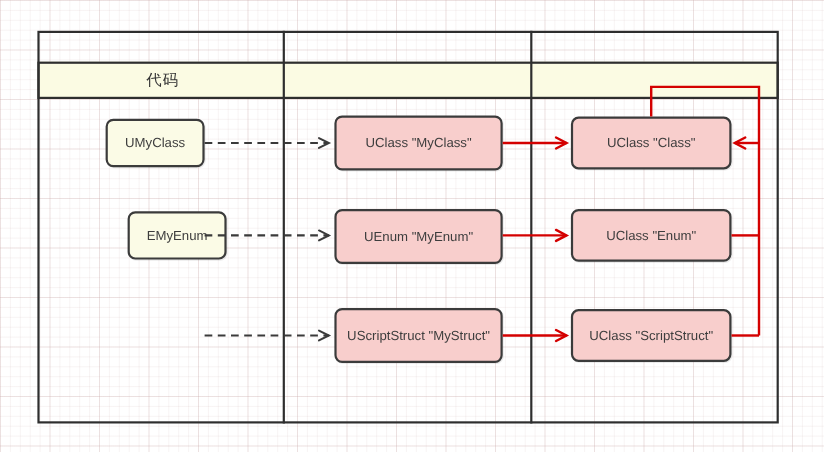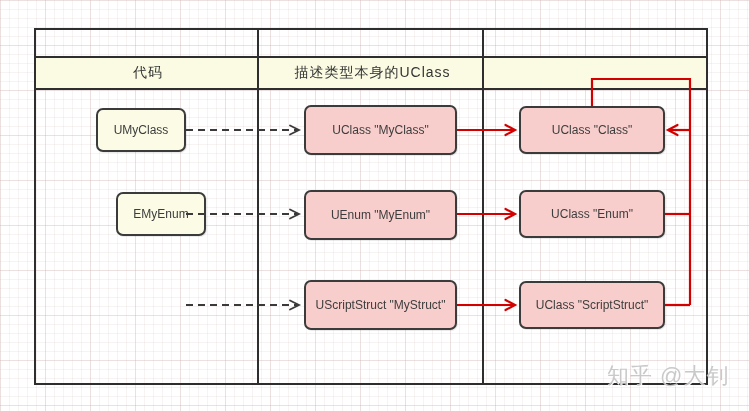--- a/index.html
+++ b/index.html
@@ -63,21 +63,20 @@
     white-space:nowrap;z-index:10;opacity:0.95;
   }
 </style>
 </head>
 <body>
 
 <div class="canvas">
 
   <div class="header-band">
     <div class="header-cell hc1">代码</div>
-    <div class="header-cell hc3">描述类型本身的UClass</div>
   </div>
 
   <div class="table-frame"></div>
   <div class="v-divider vd1"></div>
   <div class="v-divider vd2"></div>
 
   <div class="node cream col1 r1c1">UMyClass</div>
   <div class="node cream col1 r2c1">EMyEnum</div>
 
   <div class="node pink col2 r1c2">UClass "MyClass"</div>
@@ -105,14 +104,13 @@
     <path d="M457,130 L515,130" fill="none" stroke="#d40000" stroke-width="2.2" marker-end="url(#arrowRed)"></path>
     <path d="M457,214 L515,214" fill="none" stroke="#d40000" stroke-width="2.2" marker-end="url(#arrowRed)"></path>
     <path d="M457,305 L515,305" fill="none" stroke="#d40000" stroke-width="2.2" marker-end="url(#arrowRed)"></path>
 
     <path d="M592,106 L592,79 L690,79 L690,305" fill="none" stroke="#d40000" stroke-width="2.2"></path>
     <path d="M665,214 L690,214" fill="none" stroke="#d40000" stroke-width="2.2"></path>
     <path d="M665,305 L690,305" fill="none" stroke="#d40000" stroke-width="2.2"></path>
     <path d="M690,130 L668,130" fill="none" stroke="#d40000" stroke-width="2.2" marker-end="url(#arrowRed)"></path>
   </svg>
 
-  <div class="watermark">知乎 @大钊</div>
 </div>
 
 </body></html>

